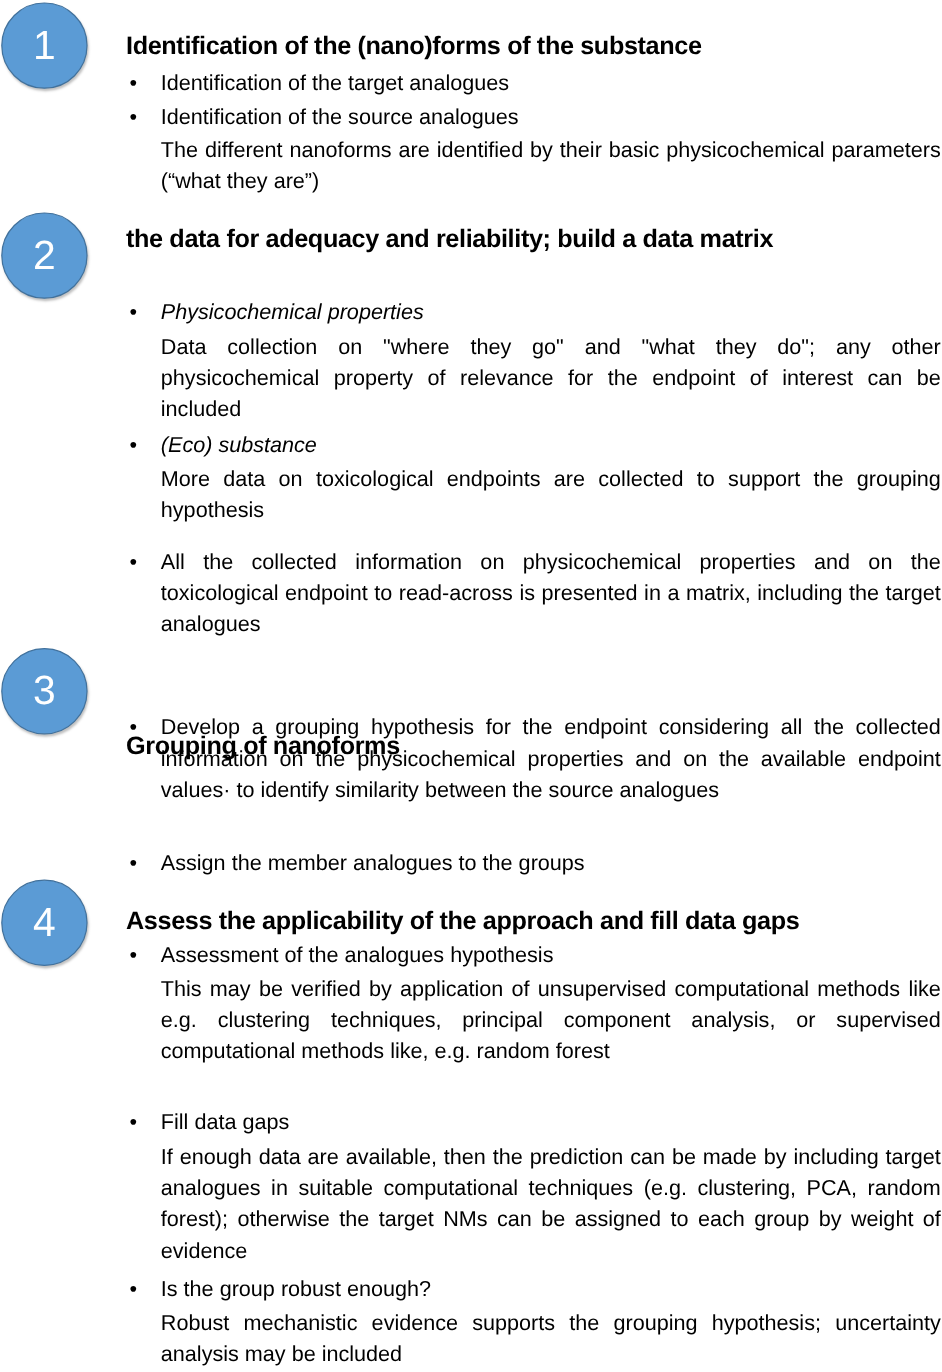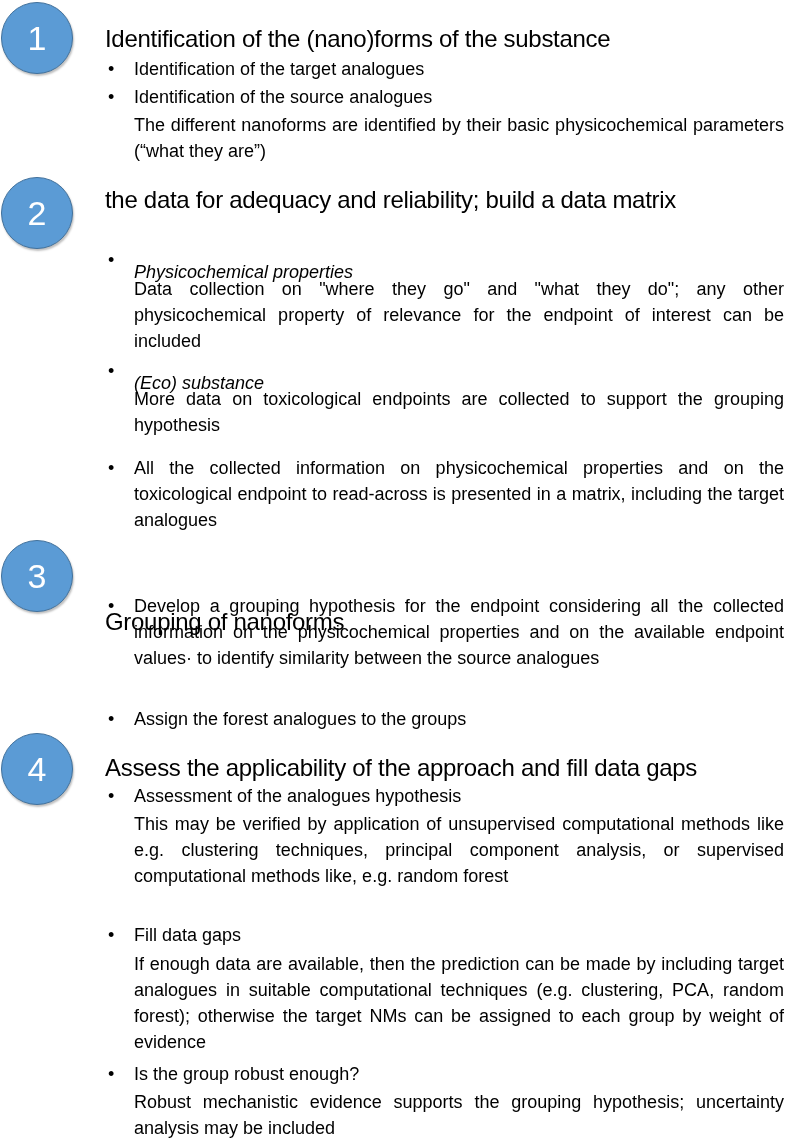--- a/index.html
+++ b/index.html
@@ -2,26 +2,26 @@
 <html><head>
 <meta charset="utf-8">
 <style>
   html, body { margin:0; padding:0; background:#ffffff; }
   body { width:785px; height:1143px; position:relative; overflow:hidden;
          font-family:"Liberation Sans", sans-serif; color:#000; }
   .circle { position:absolute; left:1px; width:72px; height:72px; border-radius:50%;
             background:#5b9bd5; border:1.5px solid #41719c; box-sizing:border-box;
             box-shadow:1px 2px 2px rgba(0,0,0,0.25);
             color:#fff; font-size:34px; display:flex; align-items:center; justify-content:center; }
-  .step-title { position:absolute; left:105px; right:0; font-weight:normal; font-size:24px; line-height:30px; letter-spacing:-0.3px; }
+  .step-title { position:absolute; left:105px; right:0; font-weight:bold; font-size:21px; line-height:30px; letter-spacing:-0.3px; }
   .bullet-line { position:absolute; left:105px; font-size:18px; line-height:26px; }
   .bullet-dot { position:absolute; left:3px; }
   .bullet-text { position:absolute; left:29px; white-space:nowrap; }
   .para { position:absolute; left:134px; width:650px; font-size:18px; line-height:26px; text-align:justify; text-align-last:left; }
-  .italic { font-style:italic;margin-top:12px; }
+  .italic { font-style:italic; }
 </style>
 </head>
 <body>
 
 <div class="circle" style="top:2px;">1</div>
 <div class="step-title" style="top:24px;">Identification of the (nano)forms of the substance</div>
 <div class="bullet-line" style="top:56px;">
   <span class="bullet-dot">•</span>
   <span class="bullet-text">Identification of the target analogues</span>
 </div>
@@ -51,21 +51,21 @@
 <div class="para" style="top:455px;">All the collected information on physicochemical properties and on the toxicological endpoint to read-across is presented in a matrix, including the target analogues</div>
 
 <div class="circle" style="top:540px;">3</div>
 <div class="step-title" style="top:562px;margin-top:45px;">Grouping of nanoforms</div>
 <div class="bullet-line" style="top:593px;">
   <span class="bullet-dot">•</span>
 </div>
 <div class="para" style="top:593px;">Develop a grouping hypothesis for the endpoint  considering all the collected information on the physicochemical properties and on the available endpoint values· to identify similarity between the source analogues</div>
 <div class="bullet-line" style="top:706px;">
   <span class="bullet-dot">•</span>
-  <span class="bullet-text">Assign the forest analogues to the groups</span>
+  <span class="bullet-text">Assign the member analogues to the groups</span>
 </div>
 
 <div class="circle" style="top:733px;">4</div>
 <div class="step-title" style="top:753px;">Assess the applicability of the approach and fill data gaps</div>
 <div class="bullet-line" style="top:783px;">
   <span class="bullet-dot">•</span>
   <span class="bullet-text">Assessment of the analogues hypothesis</span>
 </div>
 <div class="para" style="top:811px;">This may be verified by application of unsupervised computational methods like e.g. clustering techniques, principal component analysis, or supervised computational methods like, e.g. random forest</div>
 <div class="bullet-line" style="top:922px;">

